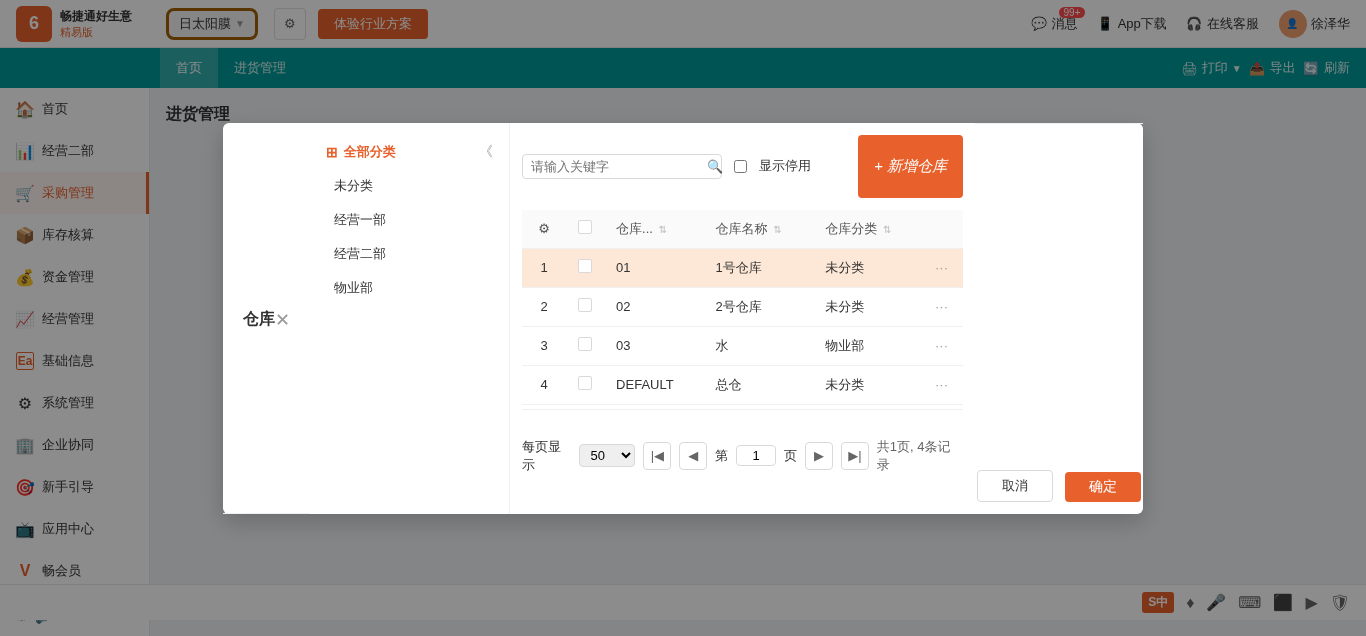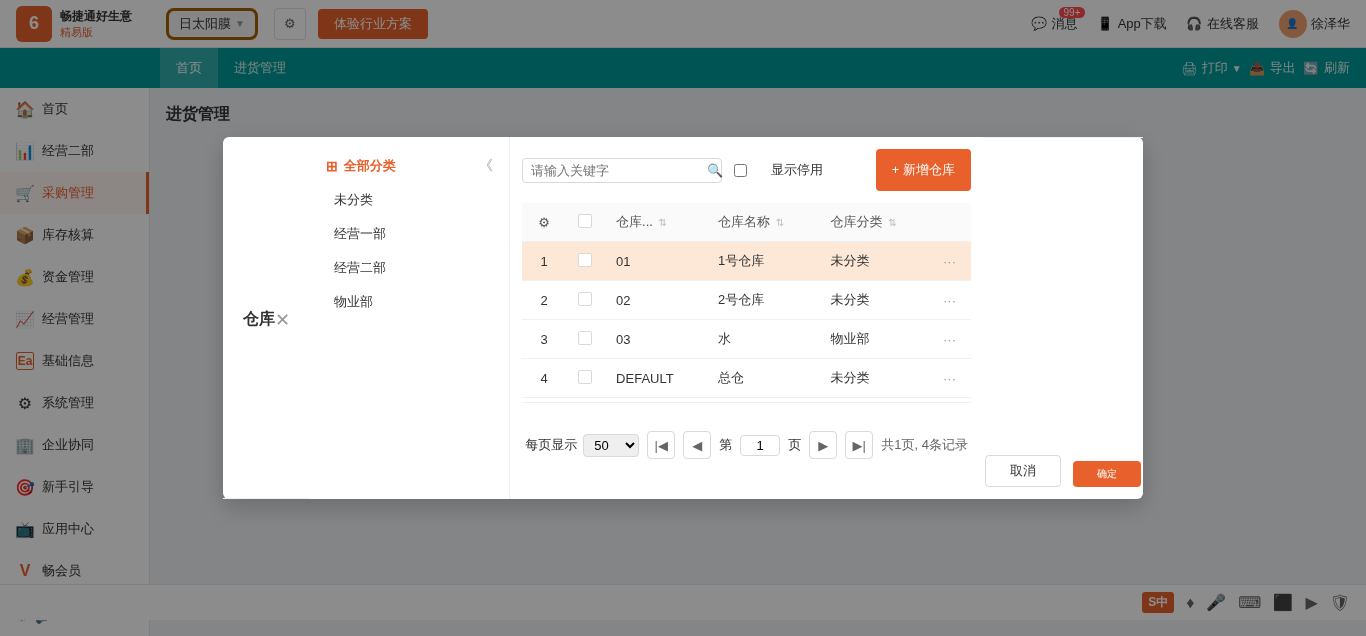--- a/index.html
+++ b/index.html
@@ -52,22 +52,22 @@
     .category-all { display: flex; align-items: center; gap: 6px; color: #e8612c; font-size: 13px; font-weight: bold; cursor: pointer; }
     .collapse-btn { color: #999; cursor: pointer; font-size: 14px; }
     .category-item { padding: 8px 16px 8px 24px; cursor: pointer; color: #333; font-size: 13px; }
 
     
     .right-panel { flex: 1; display: flex; flex-direction: column; padding: 12px; min-width: 0; }
     .toolbar { display: flex; align-items: center; gap: 12px; margin-bottom: 12px; }
     .search-input { display: flex; align-items: center; border: 1px solid #d9d9d9; border-radius: 4px; padding: 4px 8px; width: 200px; }
     .search-input input { border: none; outline: none; flex: 1; font-size: 13px; }
     .search-icon { color: #999; cursor: pointer; }
-    .checkbox-label { display: flex; align-items: center; gap: 20px; cursor: pointer; color: #333; font-size: 13px; }
-    .new-btn { margin-left: auto; background: #e8612c; color: white; border: none; border-radius: 4px; padding: 12px 16px; cursor: pointer; font-size: 13px; display: flex; align-items: center; gap: 4px; }
+    .checkbox-label { display: flex; align-items: center; gap: 8px; cursor: pointer; color: #333; font-size: 13px; }
+    .new-btn { margin-left: auto; background: #e8612c; color: white; border: none; border-radius: 4px; padding: 22px 16px; cursor: pointer; font-size: 15px; display: flex; align-items: center; gap: 4px; font-style: italic; }
 
     
     .table-wrap { flex: 1; overflow: auto; }
     table { width: 100%; border-collapse: collapse; font-size: 13px; }
     table thead tr { background: #fafafa; }
     table th { padding: 10px 12px; text-align: left; border-bottom: 1px solid #f0f0f0; color: #555; font-weight: normal; white-space: nowrap; }
     table td { padding: 10px 12px; border-bottom: 1px solid #f0f0f0; color: #333; }
     table tbody tr.selected { background: #fde8d8; }
     .sort-icon { color: #bbb; font-size: 10px; margin-left: 2px; }
     .col-check { width: 36px; text-align: center; }
@@ -78,21 +78,21 @@
     .pagination { display: flex; align-items: center; justify-content: center; gap: 8px; padding: 28px 0; border-top: 1px solid #f0f0f0; margin-top: 4px; font-size: 13px; color: #333; }
     .per-page { display: flex; align-items: center; gap: 6px; }
     .per-page select { border: 1px solid #d9d9d9; border-radius: 4px; padding: 2px 6px; font-size: 13px; }
     .page-btn { width: 28px; height: 28px; display: flex; align-items: center; justify-content: center; border: 1px solid #d9d9d9; border-radius: 4px; cursor: pointer; color: #666; }
     .page-input { width: 40px; border: 1px solid #d9d9d9; border-radius: 4px; padding: 2px 6px; text-align: center; font-size: 13px; }
     .page-info { color: #666; }
 
     
     .modal-footer { display: flex; align-items: flex-end; justify-content: flex-end; gap: 12px; padding: 12px 2px; border-top: 1px solid #f0f0f0; }
     .cancel-btn { background: white; border: 1px solid #d9d9d9; border-radius: 4px; padding: 6px 24px; cursor: pointer; font-size: 13px; color: #333; }
-    .confirm-btn { background: #e8612c; color: white; border: none; border-radius: 4px; padding: 6px 24px; cursor: pointer; font-size: 10px; }
+    .confirm-btn { background: #e8612c; color: white; border: none; border-radius: 4px; padding: 6px 24px; cursor: pointer; font-size: 14px; }
 
     
     .bottom-bar { position: fixed; bottom: 16px; left: 0; right: 0; height: 36px; background: #fff; border-top: 1px solid #e8e8e8; display: flex; align-items: center; justify-content: flex-end; padding: 0 16px; gap: 12px; z-index: 50; }
     .bottom-icon { color: #666; font-size: 16px; cursor: pointer; }
 
     .checkbox-custom { width: 14px; height: 14px; border: 1px solid #d9d9d9; border-radius: 2px; display: inline-block; background: white; cursor: pointer; }
 
     .grid-icon { color: #e8612c; font-size: 14px; }
   </style>
 </head>

